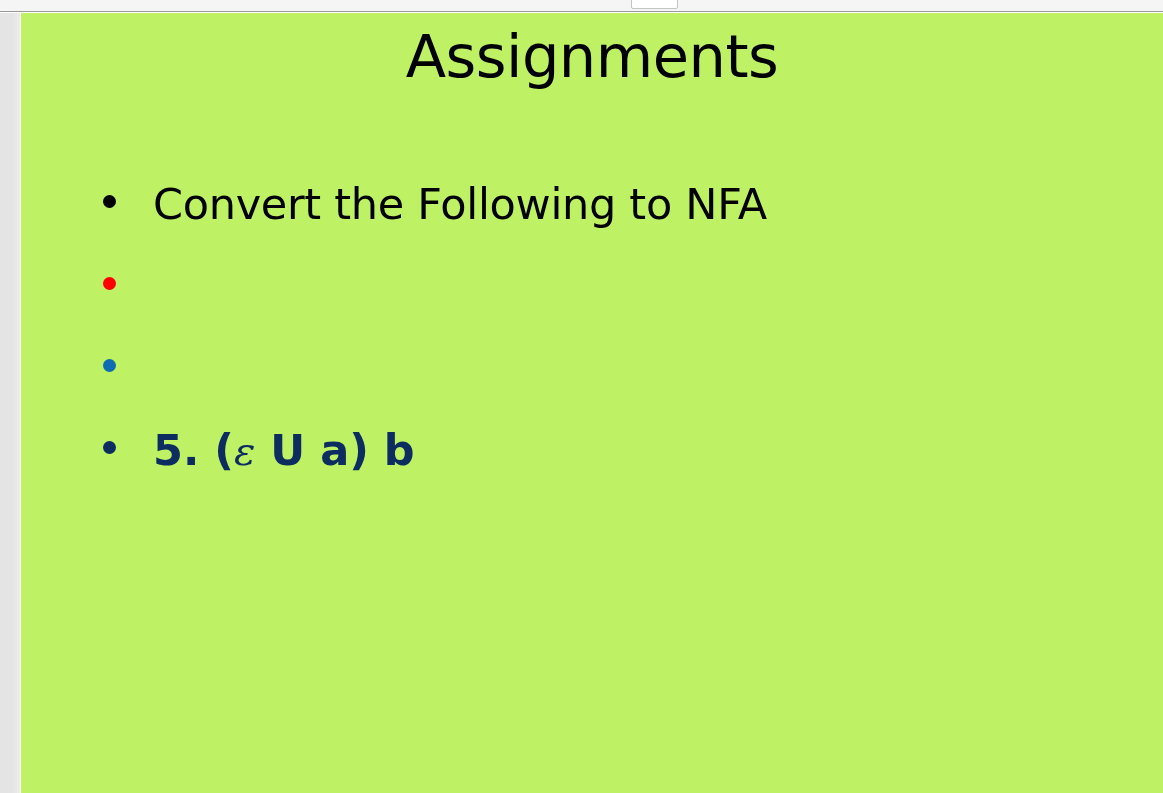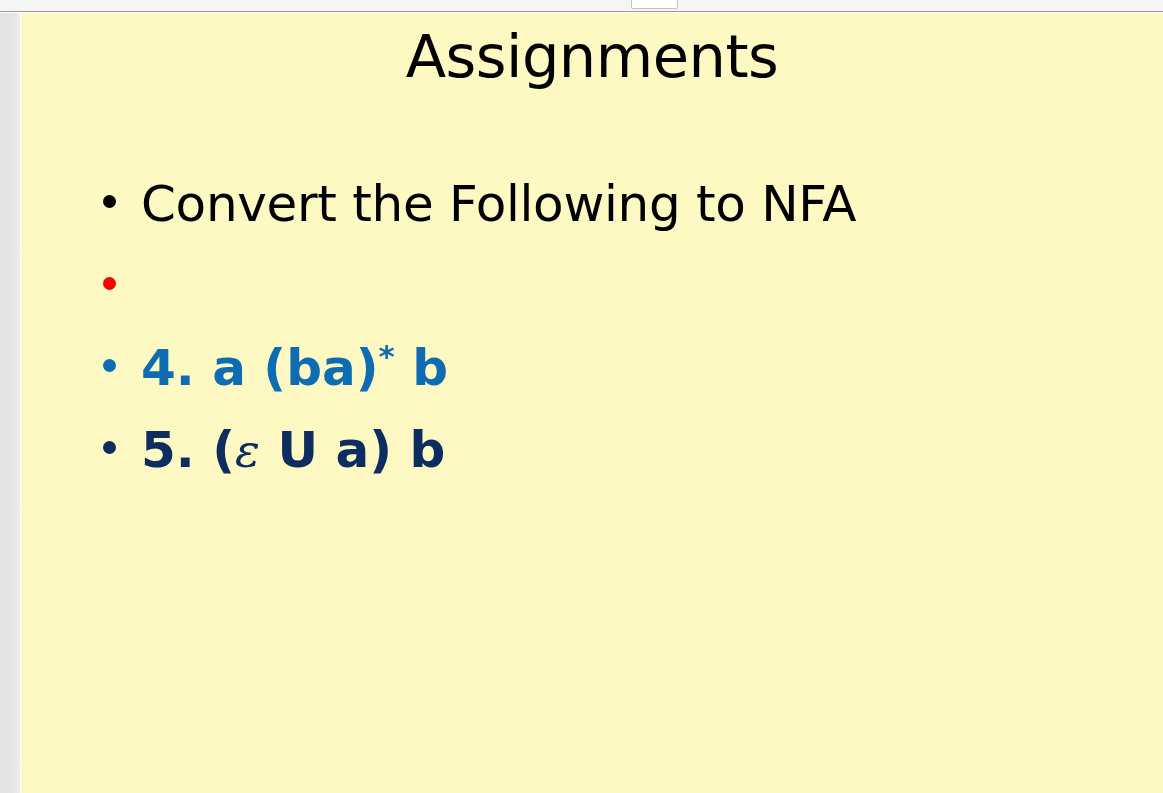--- a/index.html
+++ b/index.html
@@ -65,21 +65,21 @@
     background: linear-gradient(to right, #e4e4e4, #ededed);
   }
 
   
   #slide {
     position: absolute;
     left: 21px;
     top: 13px;
     width: 1142px;
     height: 780px;
-    background: #fef9c3;
+    background: #bef264;
   }
 
   #slide-title {
     position: absolute;
     left: 0;
     top: 5px;
     width: 1142px;
     text-align: center;
     font-family: "DejaVu Sans", sans-serif;
     font-size: 59px;
@@ -108,24 +108,24 @@
     position: absolute;
     left: 82px;
     top: 30px;
     width: 13px;
     height: 13px;
     border-radius: 50%;
   }
 
   .bullet-text {
     position: absolute;
-    left: 120px;
+    left: 132px;
     top: 0;
     font-family: "DejaVu Sans", sans-serif;
-    font-size: 50px;
+    font-size: 43px;
     line-height: 78px;
     white-space: nowrap;
   }
 
   .bullet-text.plain {
     font-weight: 400;
     letter-spacing: -0.3px;
   }
 
   .bullet-text.strong {
@@ -165,21 +165,20 @@
     <div id="bullet-list">
         <div class="bullet-row">
           <span class="bullet-dot" style="background: rgb(0, 0, 0);"></span>
           <span class="bullet-text plain" style="color: rgb(0, 0, 0);"><span>Convert the Following to NFA</span></span>
         </div>
         <div class="bullet-row">
           <span class="bullet-dot" style="background: rgb(255, 0, 0);"></span>
         </div>
         <div class="bullet-row">
           <span class="bullet-dot" style="background: rgb(14, 108, 178);"></span>
-          <span class="bullet-text strong" style="color: rgb(14, 108, 178);"><span>4. a (ba)</span><sup class="sup">*</sup><span> b</span></span>
         </div>
         <div class="bullet-row">
           <span class="bullet-dot" style="background: rgb(13, 44, 96);"></span>
           <span class="bullet-text strong" style="color: rgb(13, 44, 96);"><span>5. (</span><span class="eps">ε</span><span> U a) b</span></span>
         </div>
       </div>
 
   </div>
 </div>
 

